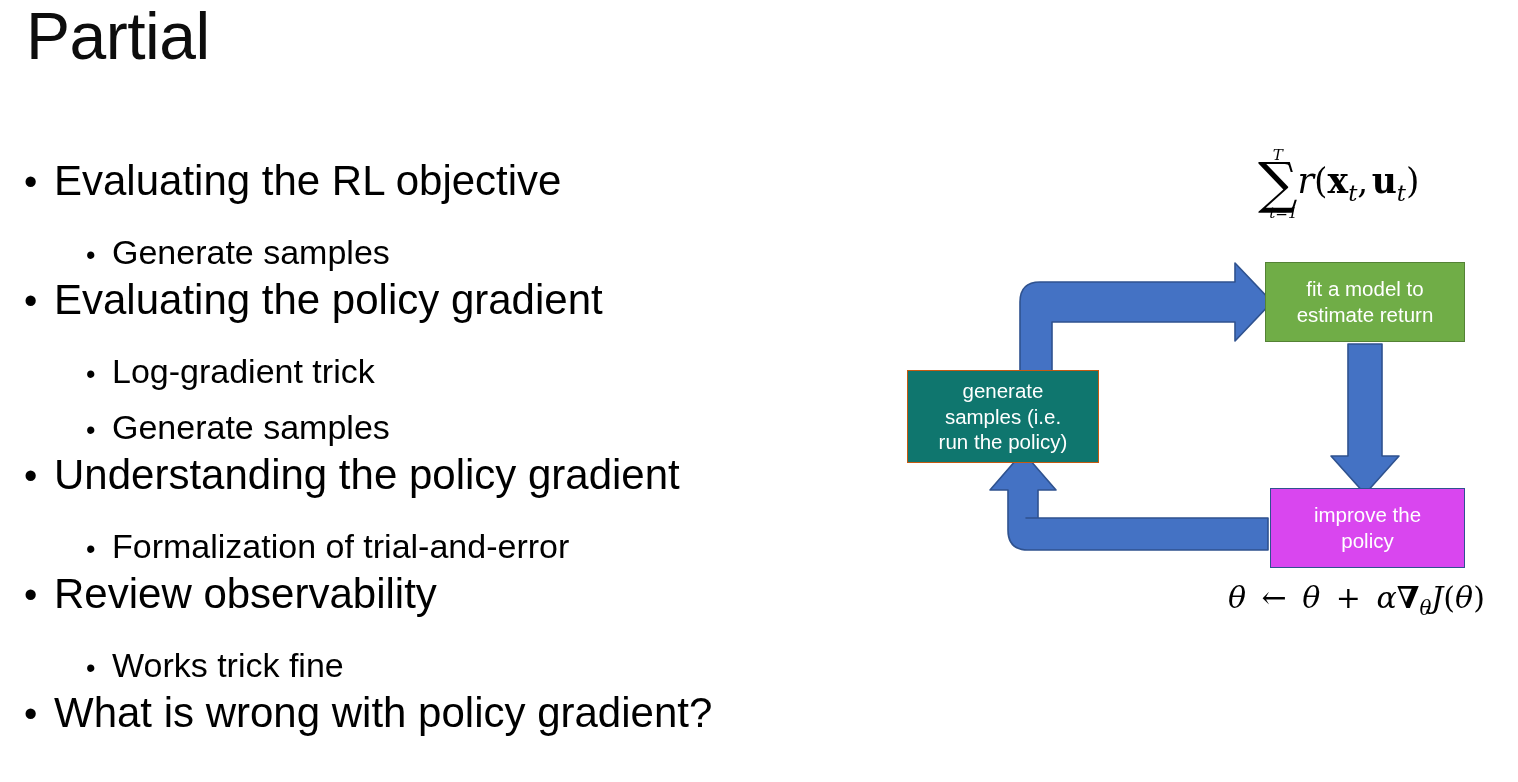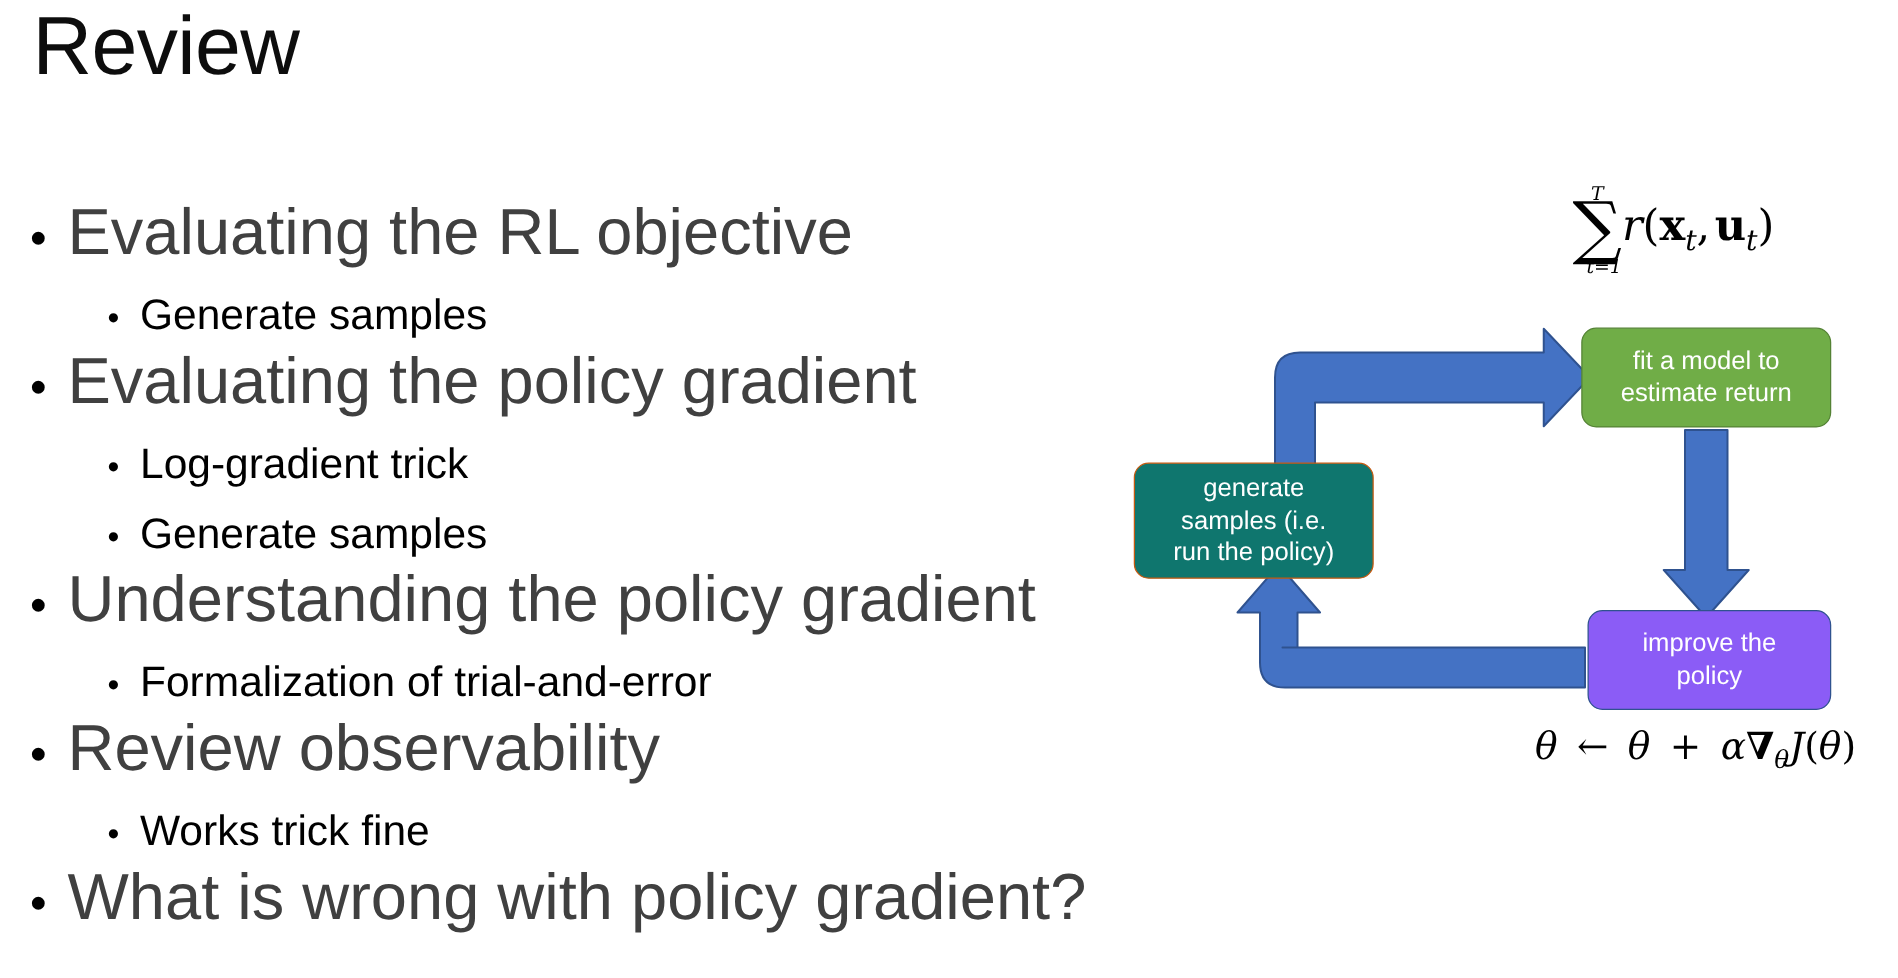--- a/index.html
+++ b/index.html
@@ -62,45 +62,45 @@
   }
   .lvl2 .bullet-mark {
     font-size: 27px;
     width: 26px;
     line-height: 1;
   }
   .bullet-text {
     display: inline-block;
   }
   .lvl1 .bullet-text {
-    font-size: 52px;
+    font-size: 42px;
     line-height: 1;
     font-weight: 400;
-    color: #404040;
+    color: #000000;
   }
   .lvl2 .bullet-text {
     font-size: 34px;
     line-height: 1;
     font-weight: 400;
     color: #000000;
     margin-top: 12px;
   }
 
   
   #diagram {
     position: absolute;
     left: 880px;
     top: 130px;
     width: 620px;
     height: 510px;
   }
   .node-box {
     position: absolute;
     box-sizing: border-box;
-    border-radius: 12px;
+    border-radius: 0;
     display: flex;
     align-items: center;
     justify-content: center;
     text-align: center;
     color: #ffffff;
     font-size: 20.5px;
     line-height: 1.25;
     font-weight: 400;
     padding: 2px 6px;
   }
@@ -118,21 +118,21 @@
     width: 192px;
     height: 93px;
     background: #0f766e;
     border: 1.5px solid #C55A11;
   }
   #node-improve-policy {
     left: 390px;
     top: 358px;
     width: 195px;
     height: 80px;
-    background: #8b5cf6;
+    background: #d946ef;
     border: 1.5px solid #2F528F;
   }
 
   #arrow-layer {
     position: absolute;
     left: 0;
     top: 0;
     width: 620px;
     height: 510px;
     pointer-events: none;
@@ -190,21 +190,21 @@
     vertical-align: sub;
     font-style: italic;
   }
   .nabla { font-style: normal; font-weight: bold; }
 </style>
 </head>
 <body>
 
 <div id="slide">
 
-  <div id="slide-title">Review</div>
+  <div id="slide-title">Partial</div>
 
   <div id="bullet-list">
 
     <div class="bullet-row lvl1">
       <span class="bullet-mark">•</span>
       <span class="bullet-text">Evaluating the RL objective</span>
     </div>
 
     <div class="bullet-row lvl2">
       <span class="bullet-mark">•</span>

